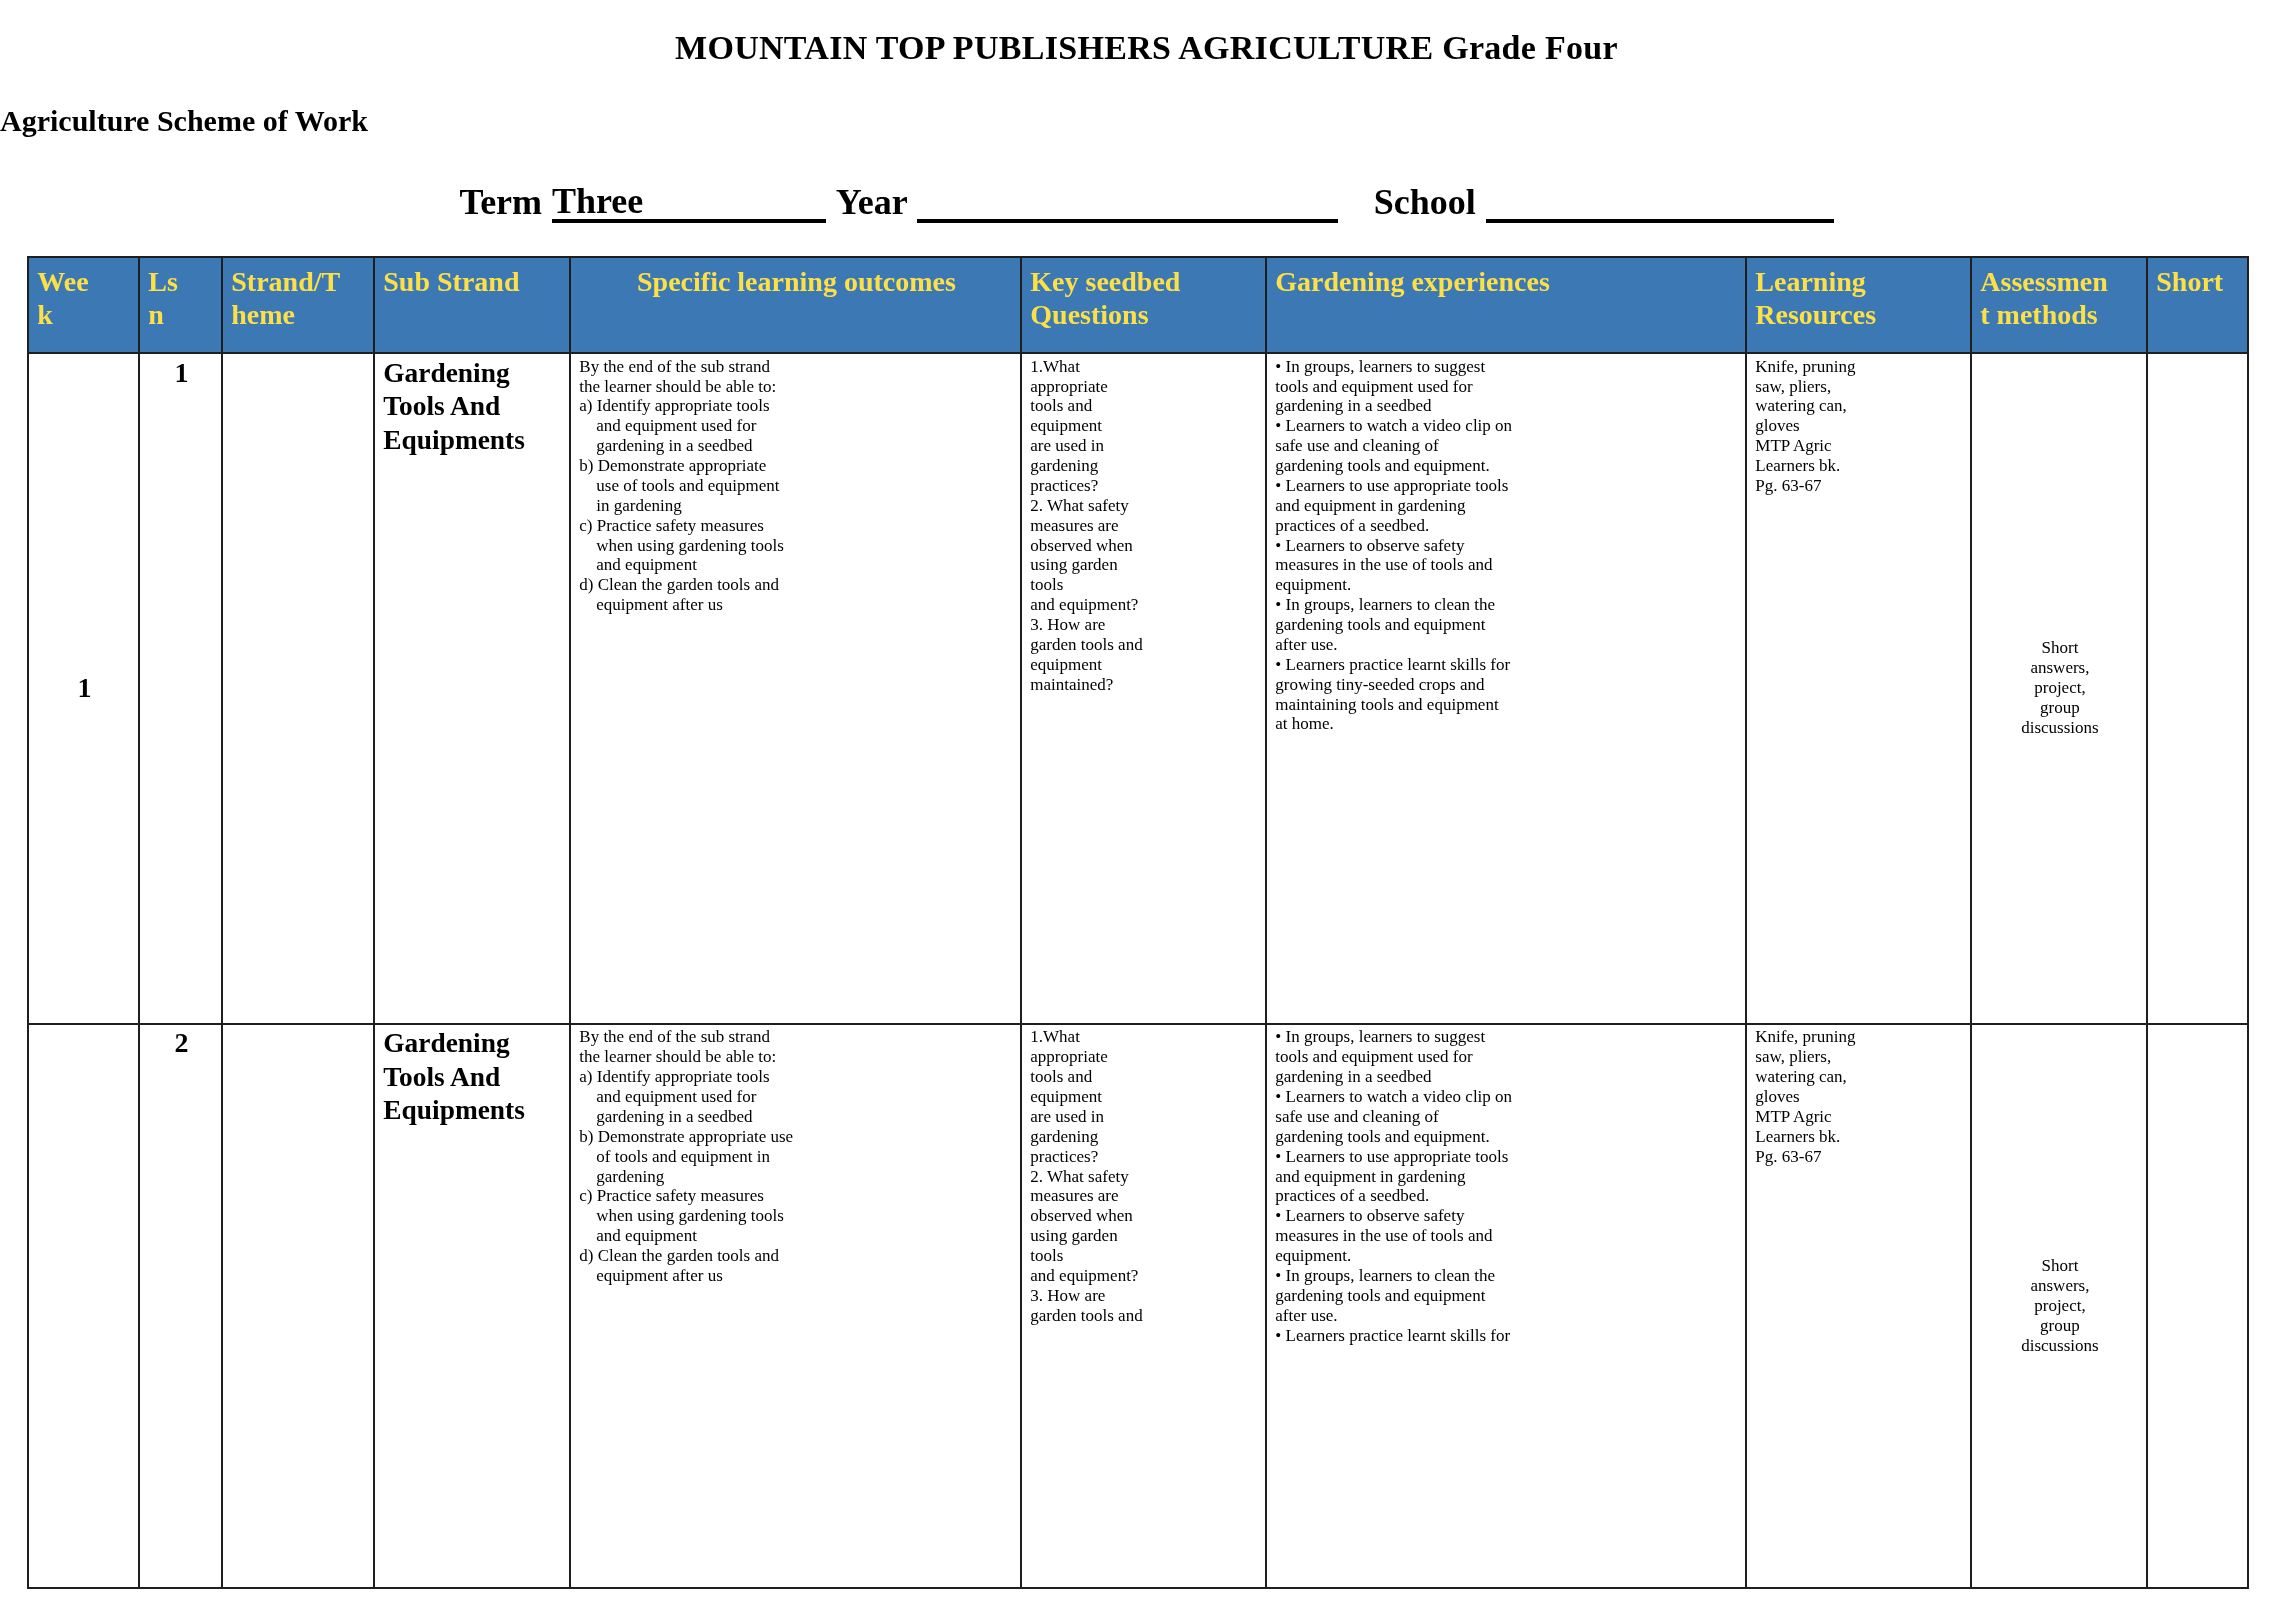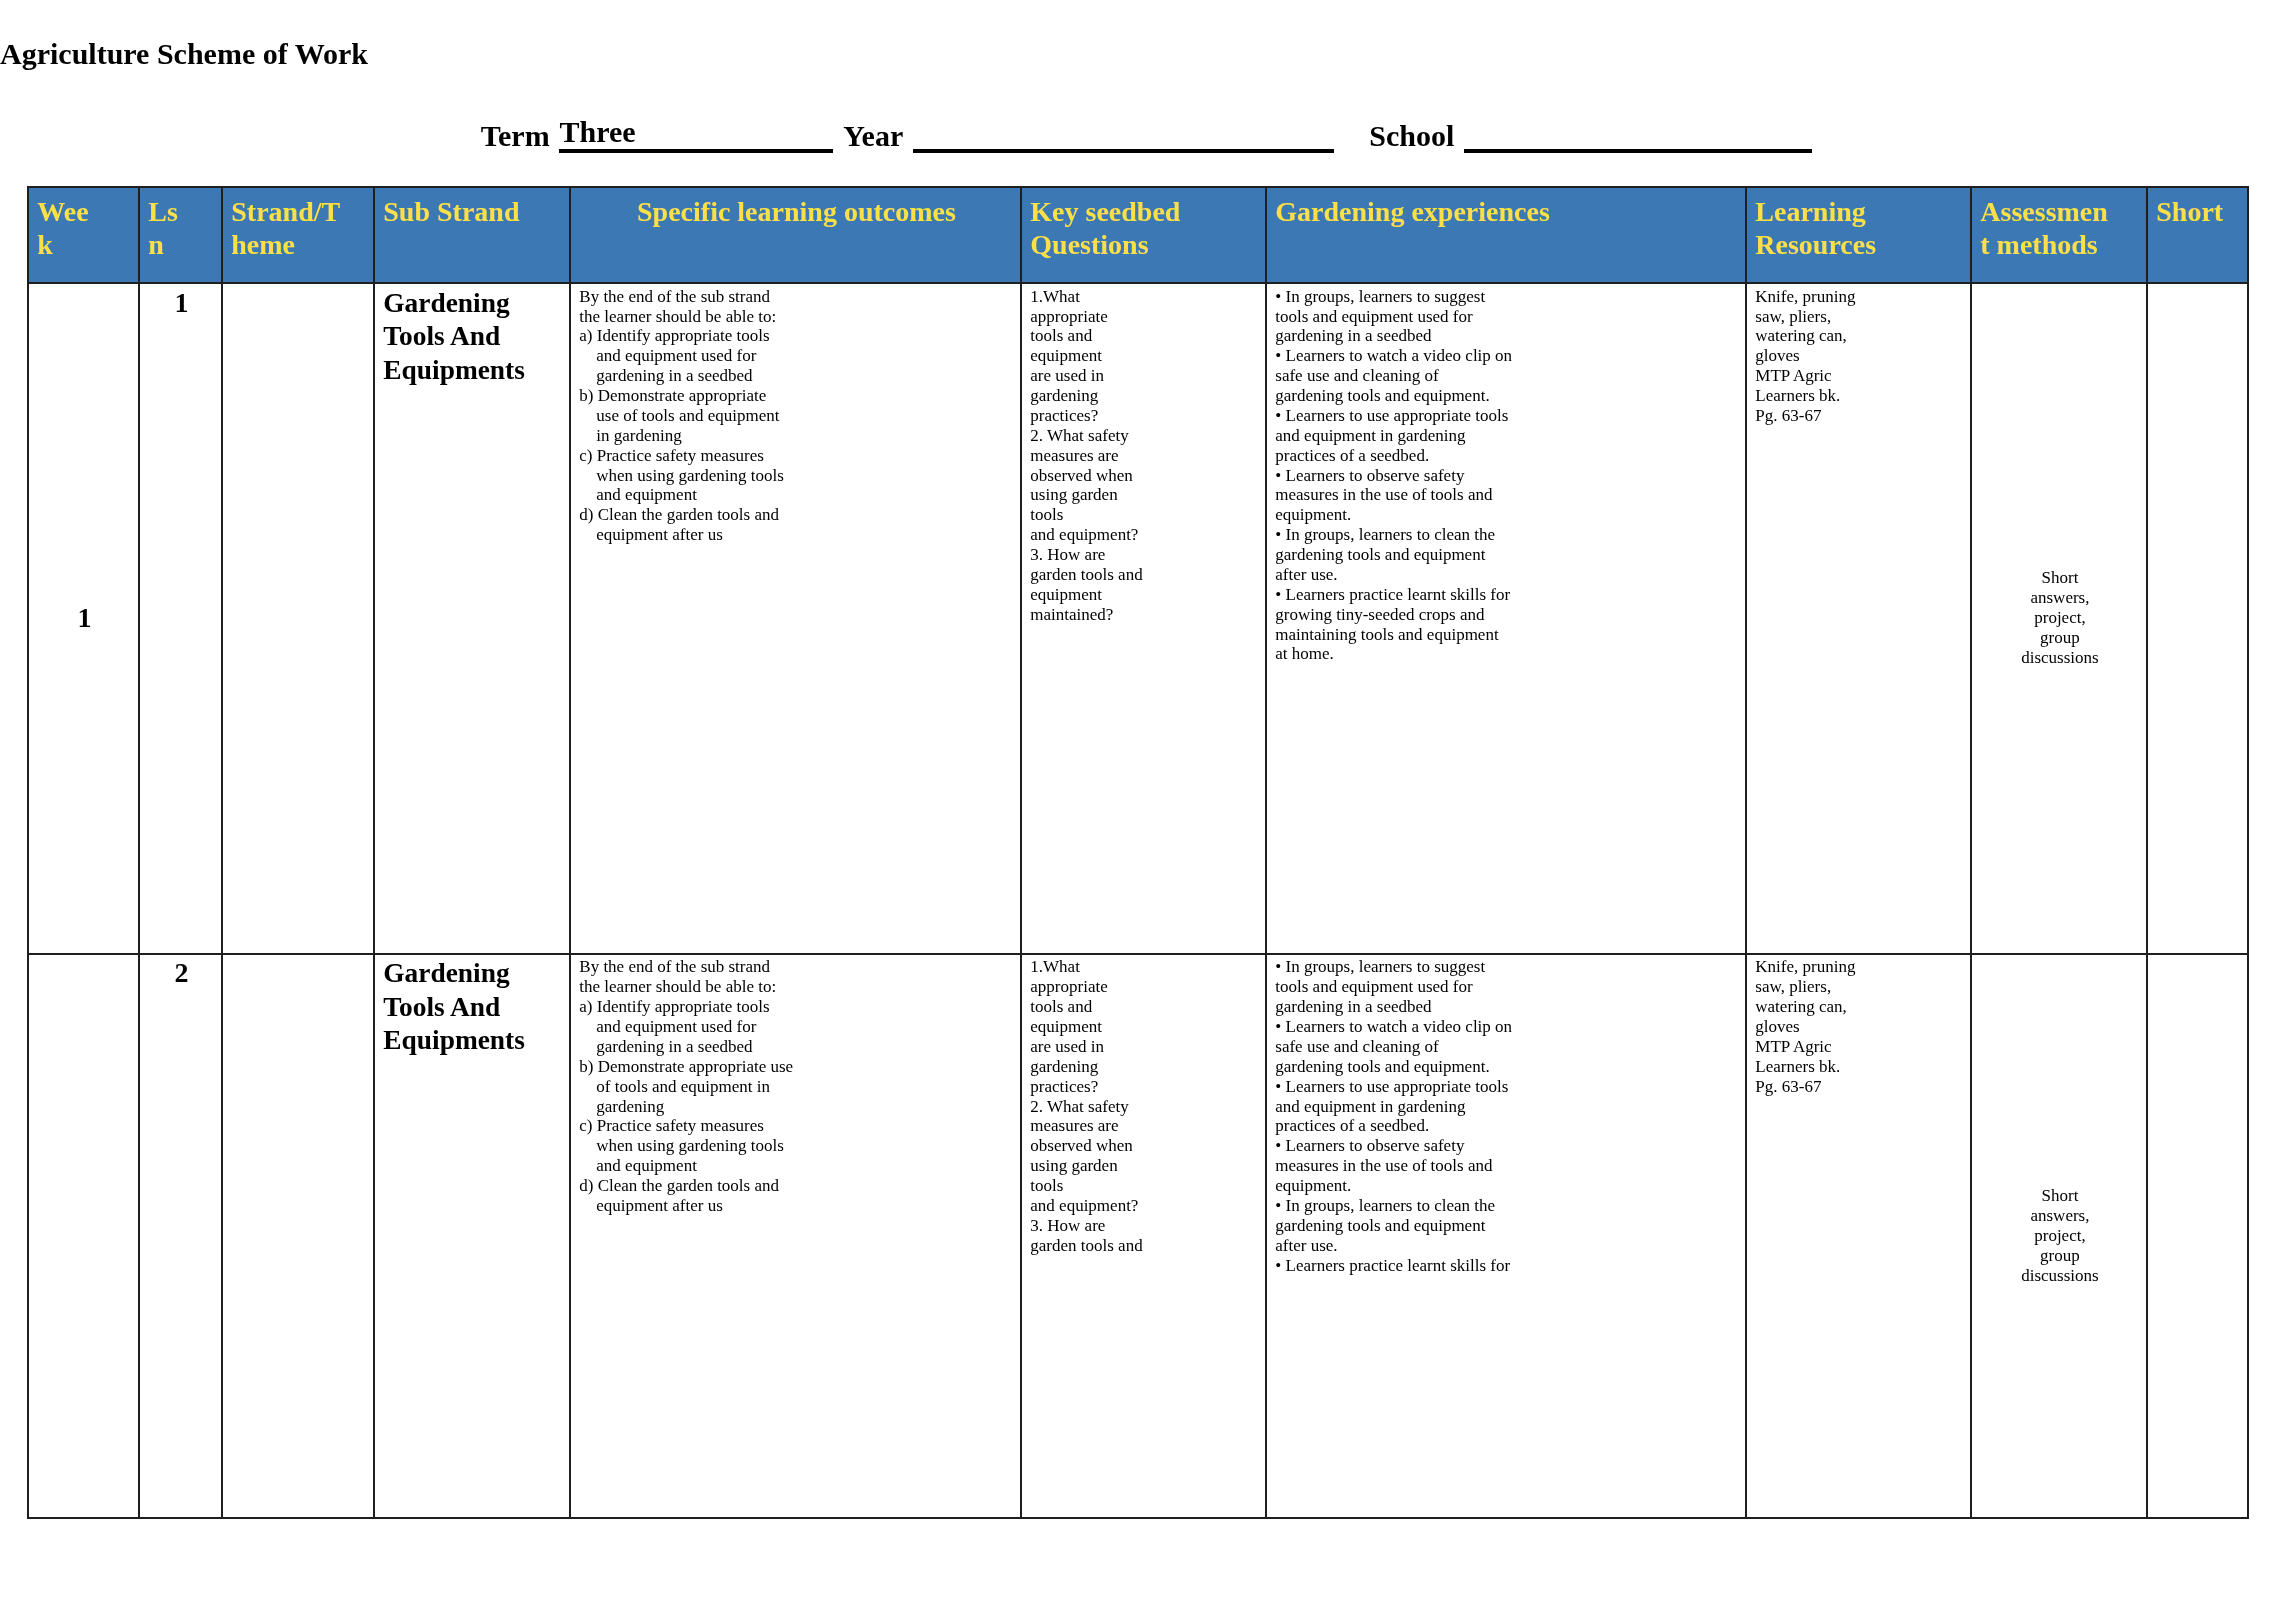--- a/index.html
+++ b/index.html
@@ -20,21 +20,21 @@
     font-size:30px;
     font-weight:bold;
     margin:37px 0 0 0;
   }
   .term-line{
     display:flex;
     justify-content:center;
     align-items:flex-end;
     gap:9.8px;
     margin-top:43px;
-    font-size:30px;
+    font-size:36px;
     font-weight:bold;
   }
   .blank{
     display:inline-block;
     border-bottom:4.9px solid #000;
     height:35px;
     text-align:left;
     line-height:35px;
   }
   .blank-term{width:274px;}
@@ -92,20 +92,21 @@
     white-space:pre-line;
   }
   tr.row-1 td{height:663px;}
   tr.row-2 td{height:557px;}
 </style>
 </head>
 <body>
 
 <div>
 
+  <h1 class="page-title">MOUNTAIN TOP PUBLISHERS AGRICULTURE Grade Four</h1>
 
   <h2 class="page-subtitle">Agriculture Scheme of Work</h2>
 
   <div class="term-line">
     <span>Term</span>
     <span class="blank blank-term"><span>Three</span></span>
     <span>Year</span>
     <span class="blank blank-year"></span>
     <span>School</span>
     <span class="blank blank-school"></span>

